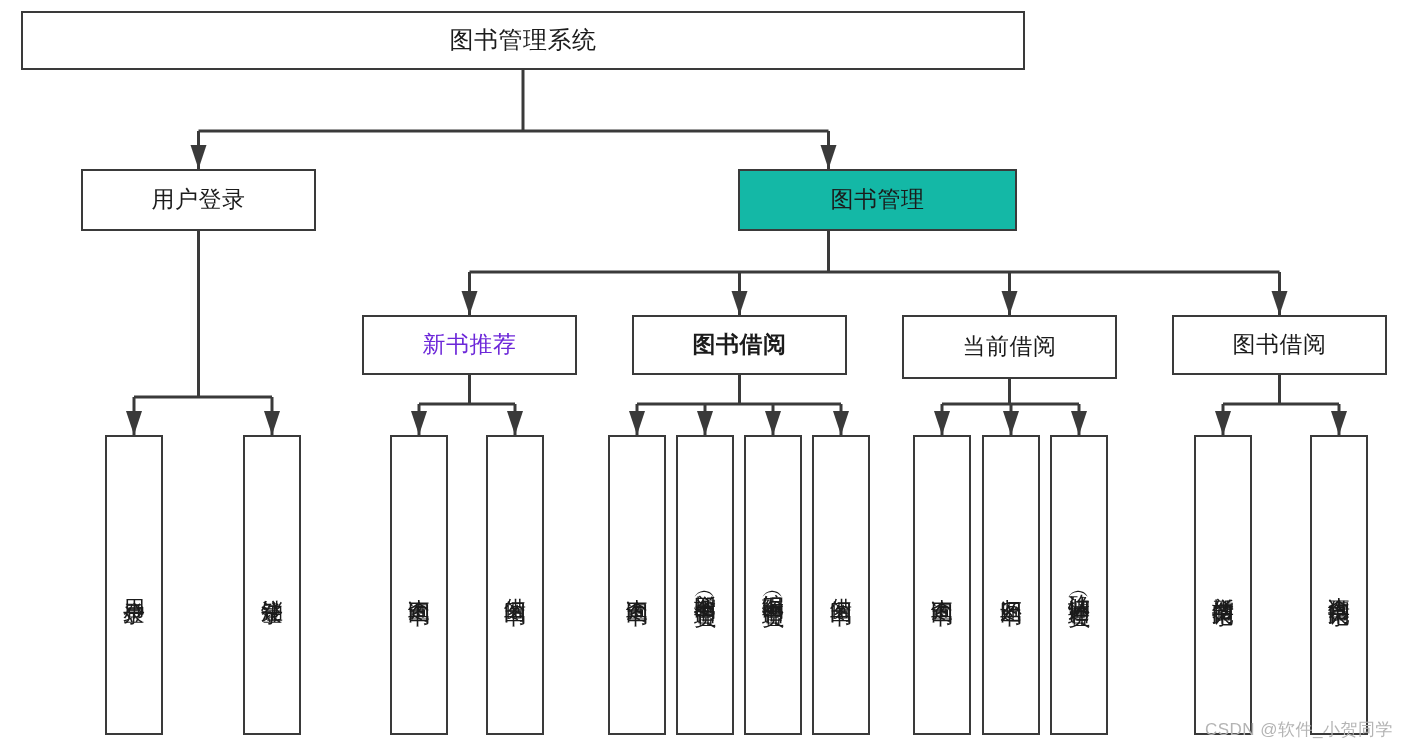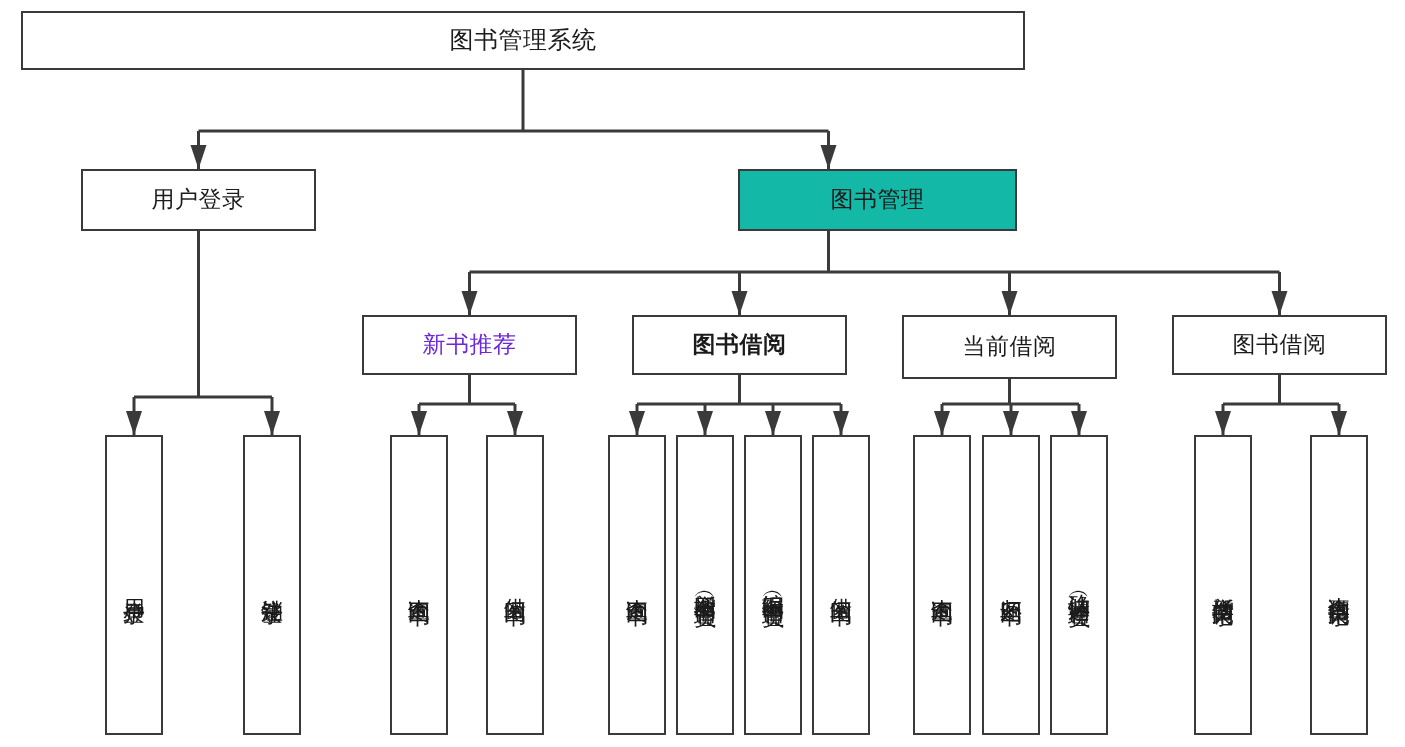--- a/index.html
+++ b/index.html
@@ -179,13 +179,14 @@
       <div class="node vertical" style="left: 1050px; top: 435px; width: 58px; height: 300px; border-color: rgb(58, 58, 58); background: rgb(255, 255, 255);">
         <span class="label" style="color: rgb(27, 27, 27);">确认归还（管理员）</span>
       </div>
       <div class="node vertical" style="left: 1194px; top: 435px; width: 58px; height: 300px; border-color: rgb(58, 58, 58); background: rgb(255, 255, 255);">
         <span class="label" style="color: rgb(27, 27, 27);">新增借阅记录</span>
       </div>
       <div class="node vertical" style="left: 1310px; top: 435px; width: 58px; height: 300px; border-color: rgb(58, 58, 58); background: rgb(255, 255, 255);">
         <span class="label" style="color: rgb(27, 27, 27);">查询借阅记录</span>
       </div>
     </div>
+  <div id="watermark">CSDN @软件_小贺同学</div>
 </div>
 
 </body></html>

